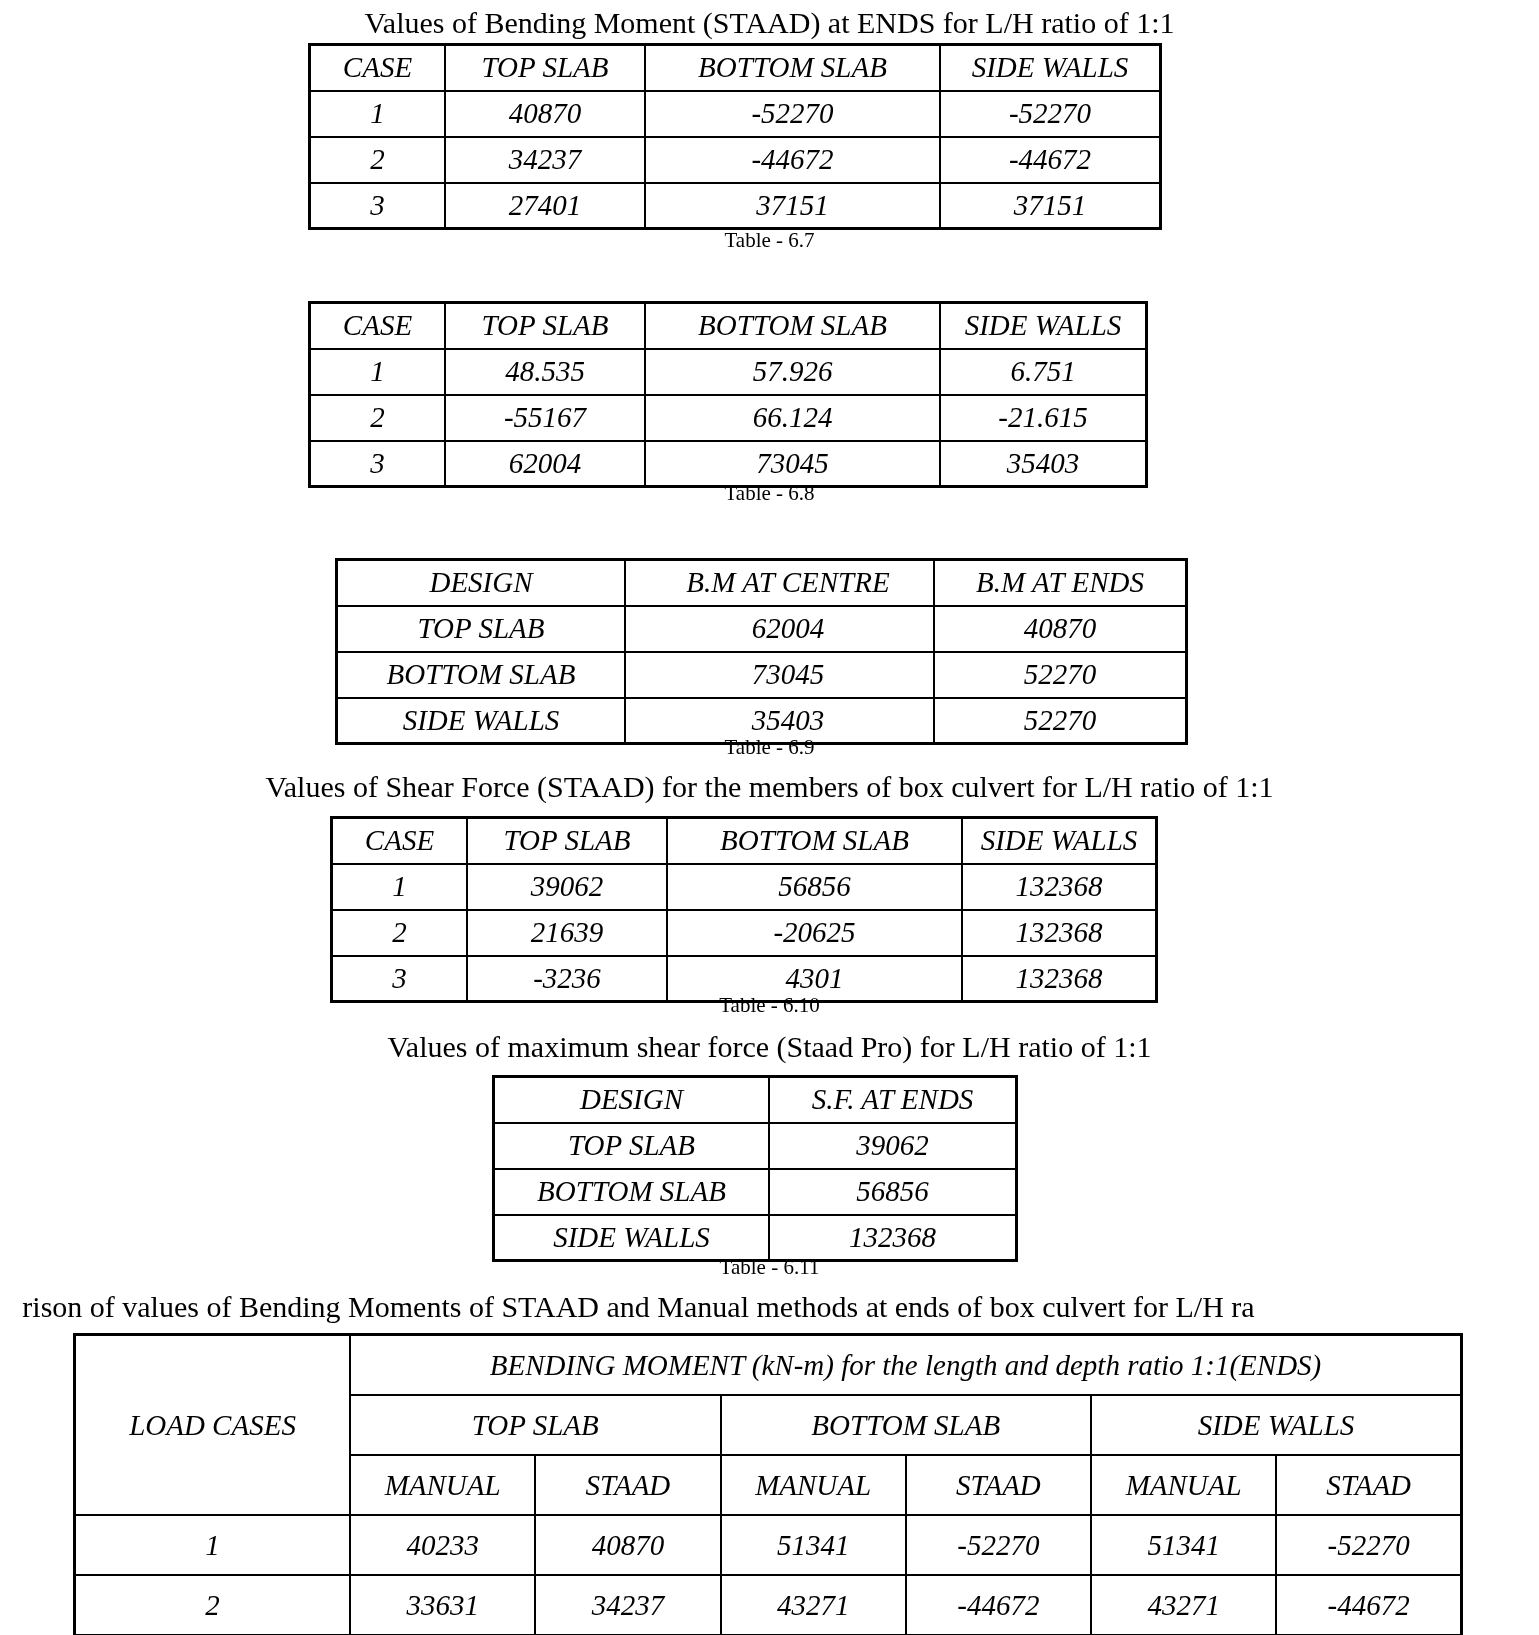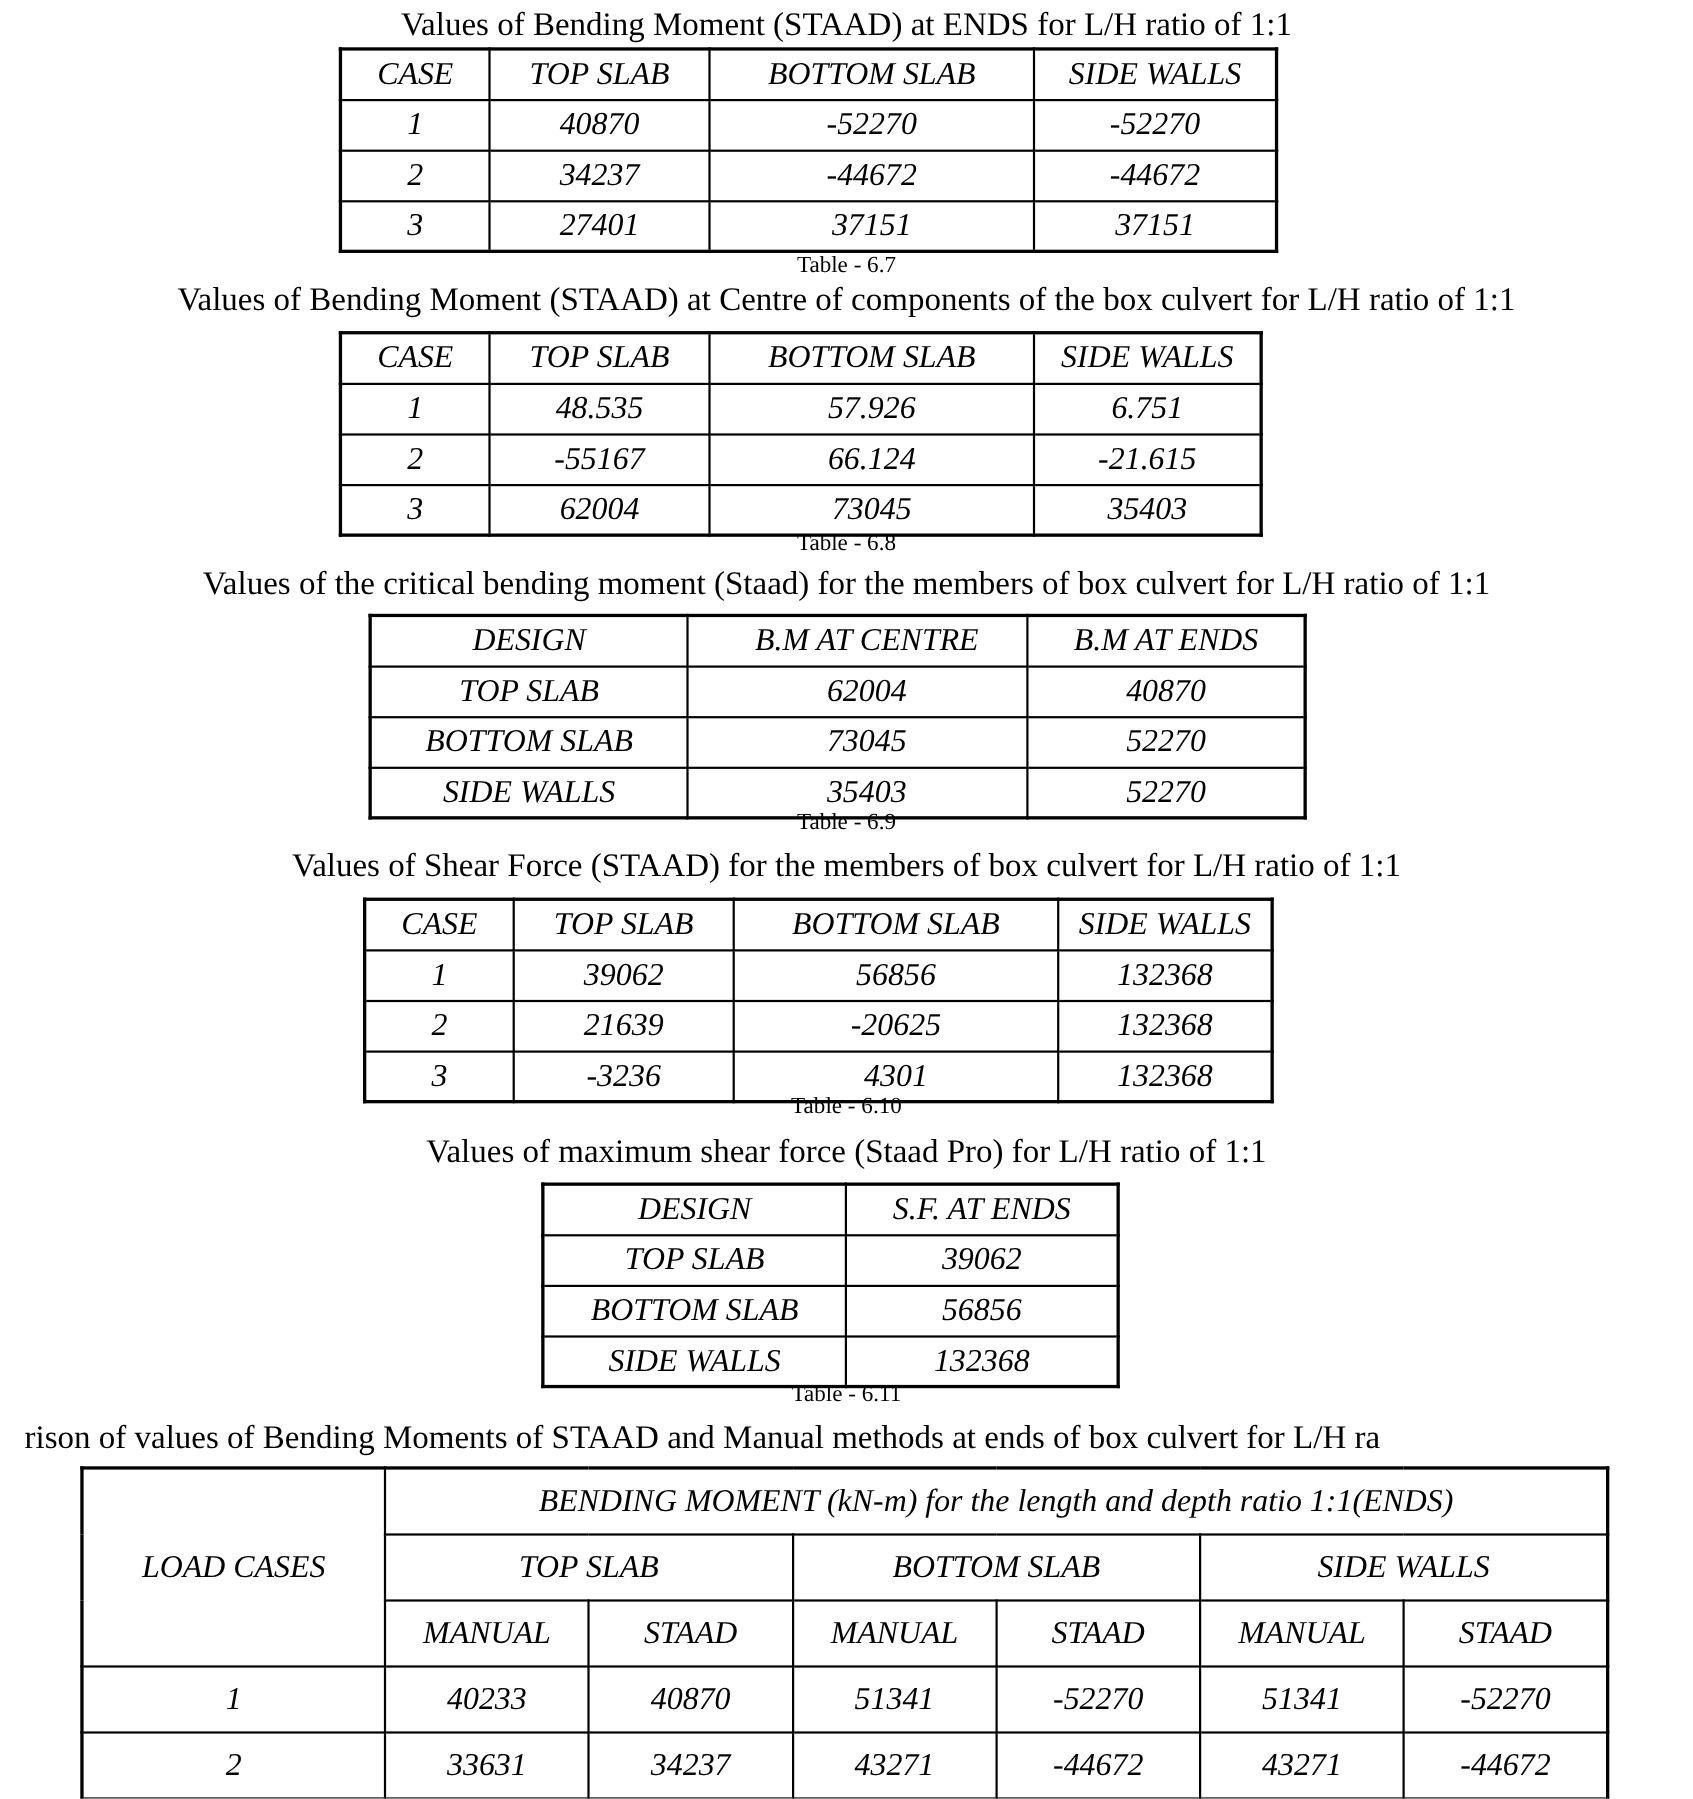--- a/index.html
+++ b/index.html
@@ -124,23 +124,20 @@
         <td>37151</td>
       </tr>
     </tbody>
       </table>
   </div>
 
   <div class="blk" style="left:0; top:223px; width:1539px;">
     <div class="tablelabel">Table - 6.7</div>
   </div>
 
-  <div class="blk" style="left:0; top:256px; width:1539px;">
-    <div class="caption">Values of Bending Moment (STAAD) at Centre of components of the box culvert for L/H ratio of 1:1</div>
-  </div>
 
   <div class="blk" style="left:308px; top:301px;">
     <table class="data thickout t-centre">
       <tbody>
           <tr class="row-h">
         <td>CASE</td>
         <td>TOP SLAB</td>
         <td>BOTTOM SLAB</td>
         <td>SIDE WALLS</td>
       </tr>
@@ -163,23 +160,20 @@
         <td>35403</td>
       </tr>
     </tbody>
       </table>
   </div>
 
   <div class="blk" style="left:0; top:476px; width:1539px;">
     <div class="tablelabel">Table - 6.8</div>
   </div>
 
-  <div class="blk" style="left:0; top:514px; width:1539px;">
-    <div class="caption">Values of the critical bending moment (Staad) for the members of box culvert for L/H ratio of 1:1</div>
-  </div>
 
   <div class="blk" style="left:335px; top:558px;">
     <table class="data thickout t-crit">
       <tbody>
           <tr class="row-h">
         <td>DESIGN</td>
         <td>B.M AT CENTRE</td>
         <td>B.M AT ENDS</td>
       </tr>
       <tr class="row-h">

